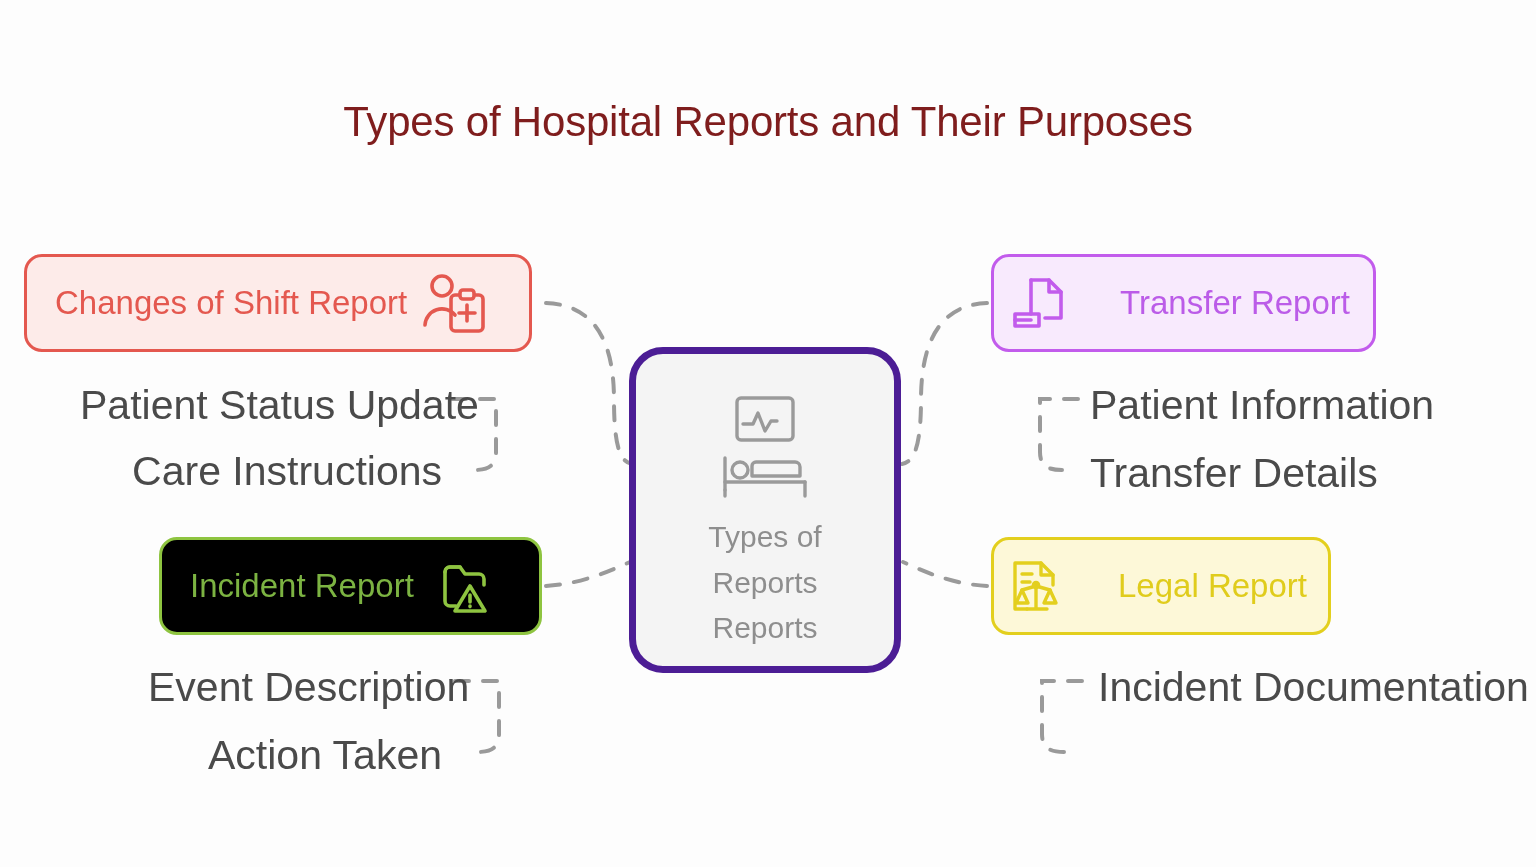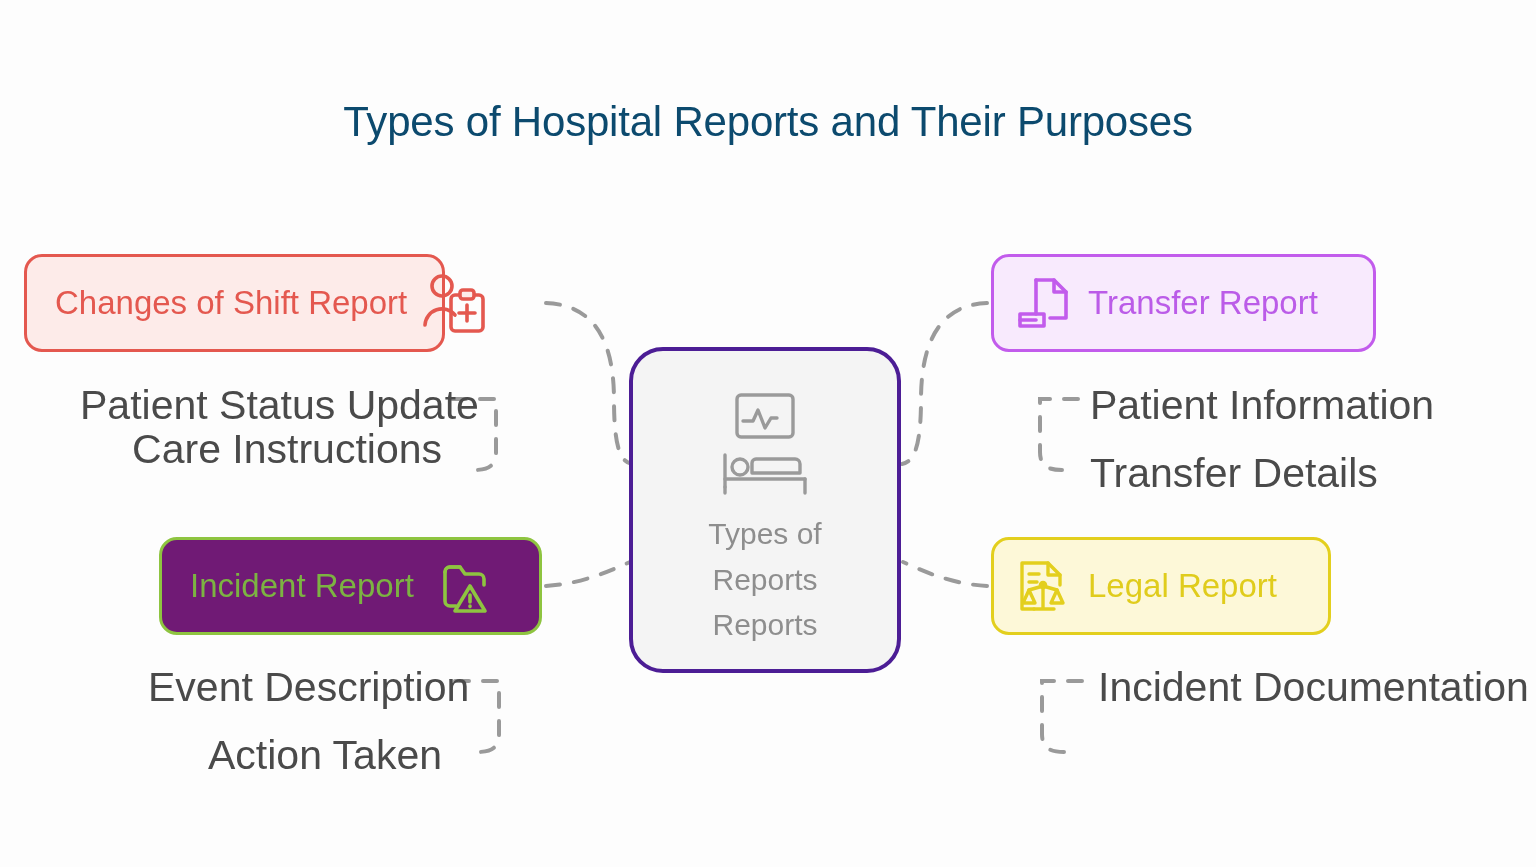--- a/index.html
+++ b/index.html
@@ -15,40 +15,40 @@
     font-family: "Liberation Sans", sans-serif;
     overflow: hidden;
   }
   #title {
     position: absolute;
     top: 98px;
     left: 0;
     width: 1536px;
     text-align: center;
     font-size: 42px;
-    color: #0c4a6e;
+    color: #7f1d1d;
     font-weight: 400;
     letter-spacing: -0.2px;
     white-space: nowrap;
   }
   svg.links {
     position: absolute;
     top: 0; left: 0;
     width: 1536px;
     height: 867px;
     pointer-events: none;
   }
   
   #center-node {
     position: absolute;
     left: 629px;
     top: 347px;
     width: 272px;
     height: 326px;
-    border: 4px solid #4c1d95;
+    border: 7px solid #4c1d95;
     border-radius: 34px;
     background: #f4f4f4;
     box-sizing: border-box;
     display: flex;
     flex-direction: column;
     align-items: center;
     justify-content: flex-start;
     padding-top: 42px;
   }
   #center-node .center-icon { margin-bottom: 8px; }
@@ -77,44 +77,44 @@
   }
   .card .card-icon {
     display: flex;
     align-items: center;
     justify-content: center;
   }
   
   .card.icon-right { justify-content: flex-start; padding: 0 18px 0 28px; }
   .card.icon-right .card-label { margin-right: 16px; }
   
-  .card.icon-left { justify-content: flex-start; padding: 0 28px 0 20px; }
+  .card.icon-left { justify-content: center; padding: 0 28px 0 20px; gap: 37px; }
   .card.icon-left .card-label { margin-left: 16px; }
 
-  #card-shift    { left: 24px;  top: 254px; width: 421px; background: #fdebe9; border-color: #e4584f; }
+  #card-shift    { left: 24px;  top: 254px; width: 508px; background: #fdebe9; border-color: #e4584f; }
   #card-shift .card-label { color: #e4584f; }
-  #card-incident { left: 159px; top: 537px; width: 383px; background: #701a75; border-color: #8ec440; }
+  #card-incident { left: 159px; top: 537px; width: 383px; background: #000000; border-color: #8ec440; }
   #card-incident .card-label { color: #7cb342; }
   #card-transfer { left: 991px; top: 254px; width: 385px; background: #f8eafd; border-color: #c25cec; }
   #card-transfer .card-label { color: #bb5ce8; }
   #card-legal    { left: 991px; top: 537px; width: 340px; background: #fdf8d8; border-color: #e3cf1e; }
   #card-legal .card-label { color: #e0cc1c; }
 
   
   .sub {
     position: absolute;
     font-size: 41px;
     color: #4a4a4a;
     white-space: nowrap;
   }
   .sub.right-align { text-align: right; }
   .sub.left-align  { text-align: left; }
 
   #sub-shift-1    { left: 80px;  top: 382px; width: 362px; }
-  #sub-shift-2    { left: 80px;  top: 426px; width: 362px; }
+  #sub-shift-2    { left: 80px;  top: 448px; width: 362px; }
   #sub-incident-1 { left: 148px; top: 664px; width: 294px; }
   #sub-incident-2 { left: 148px; top: 732px; width: 294px; }
   #sub-transfer-1 { left: 1090px; top: 382px; }
   #sub-transfer-2 { left: 1090px; top: 450px; }
   #sub-legal-1    { left: 1098px; top: 664px; }
   #sub-legal-2    { left: 1092px; top: 732px; }
 </style>
 </head>
 <body>
 

